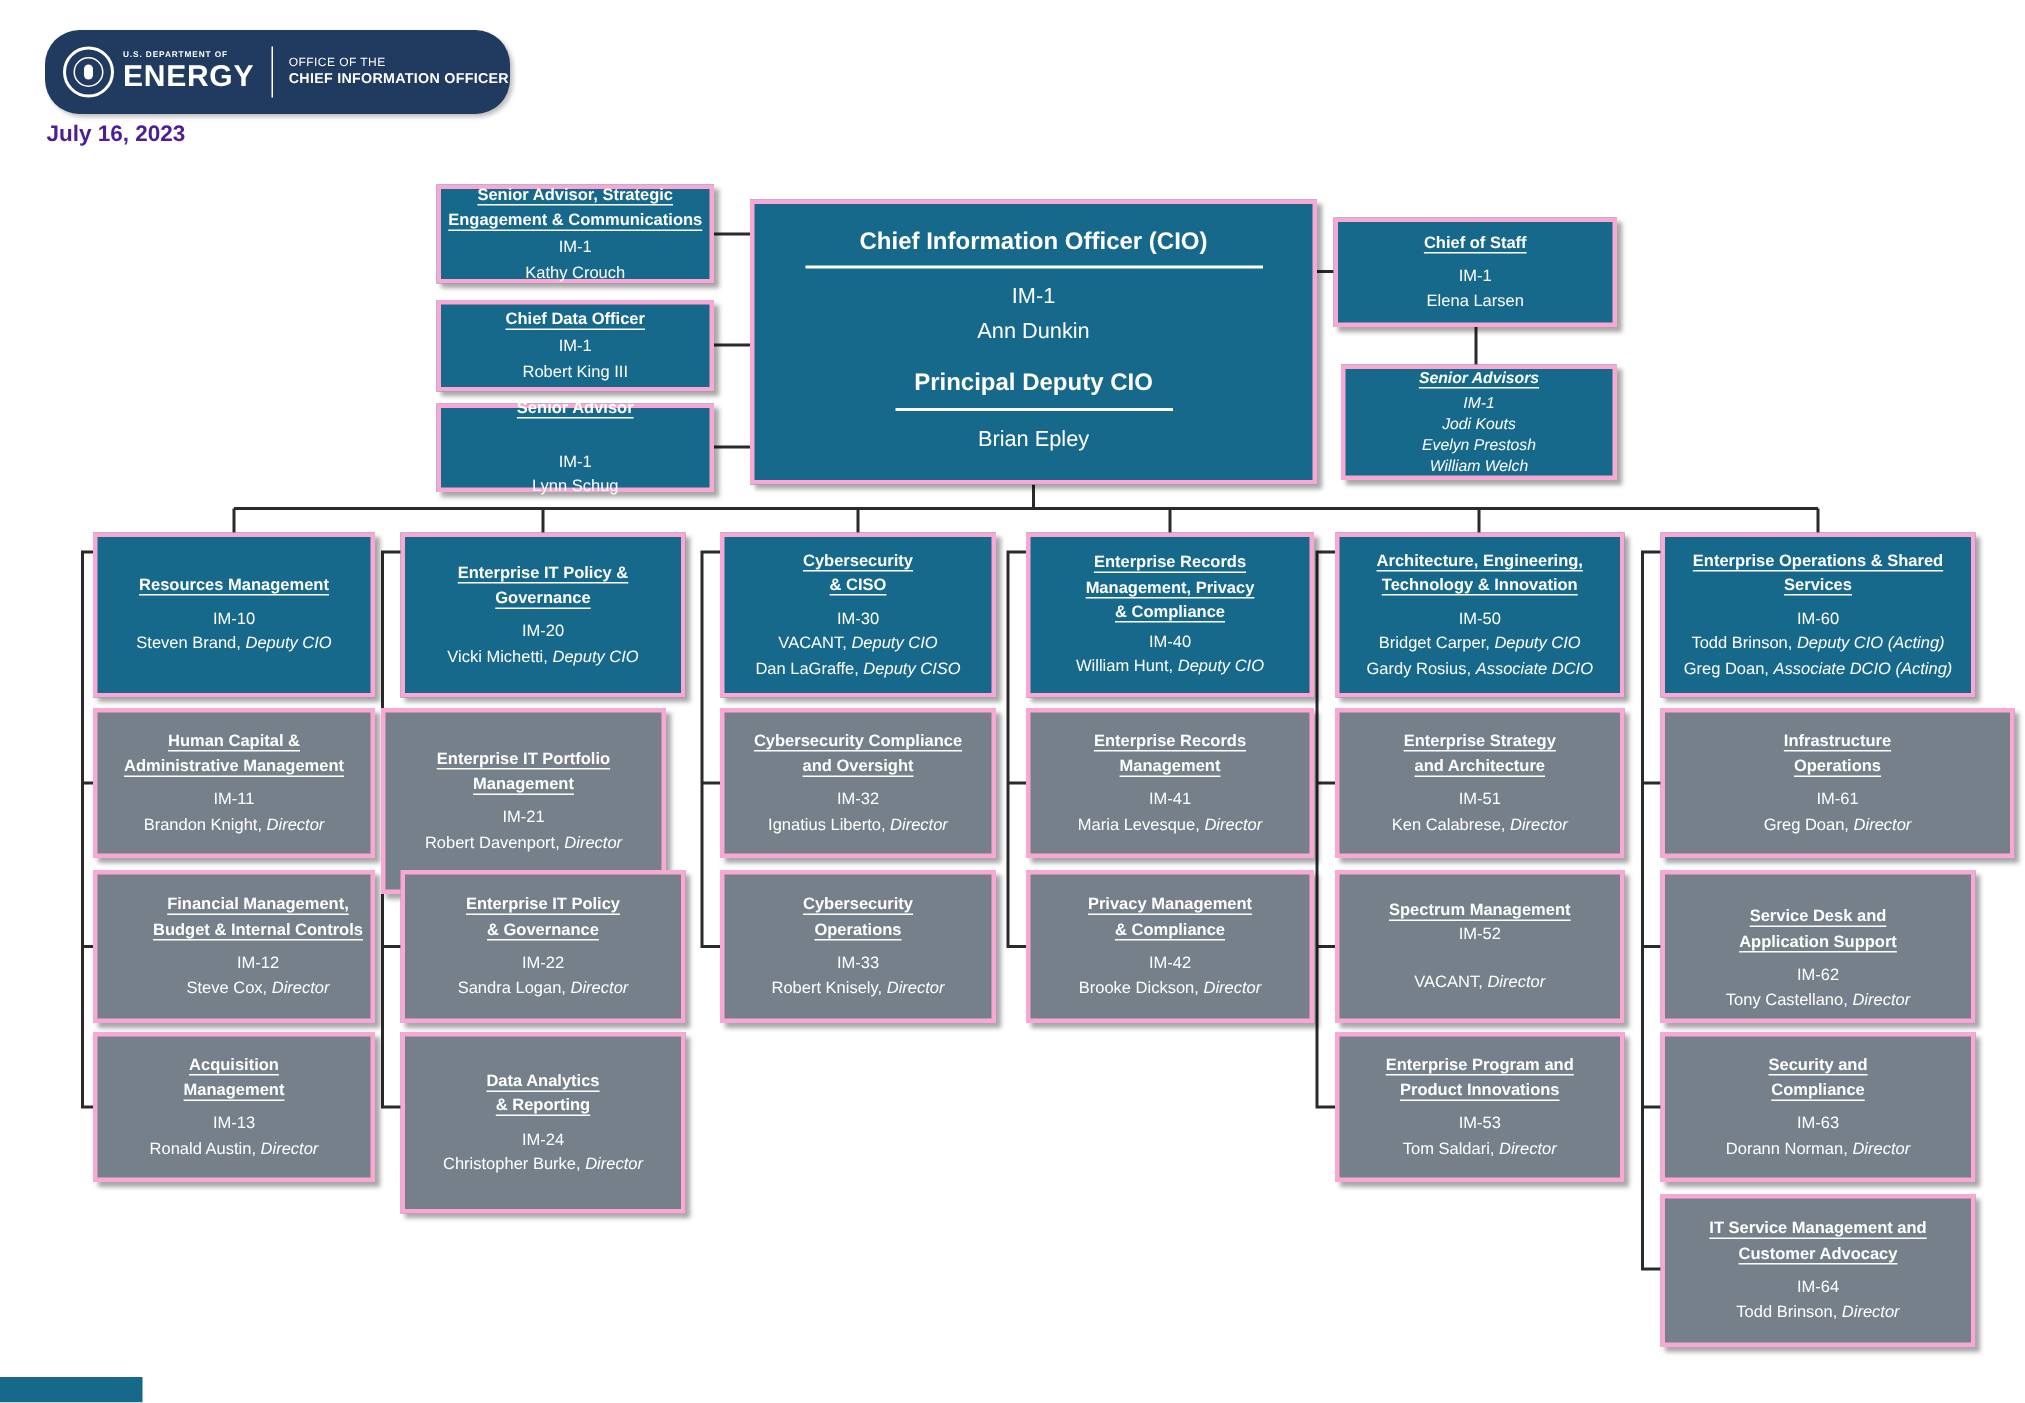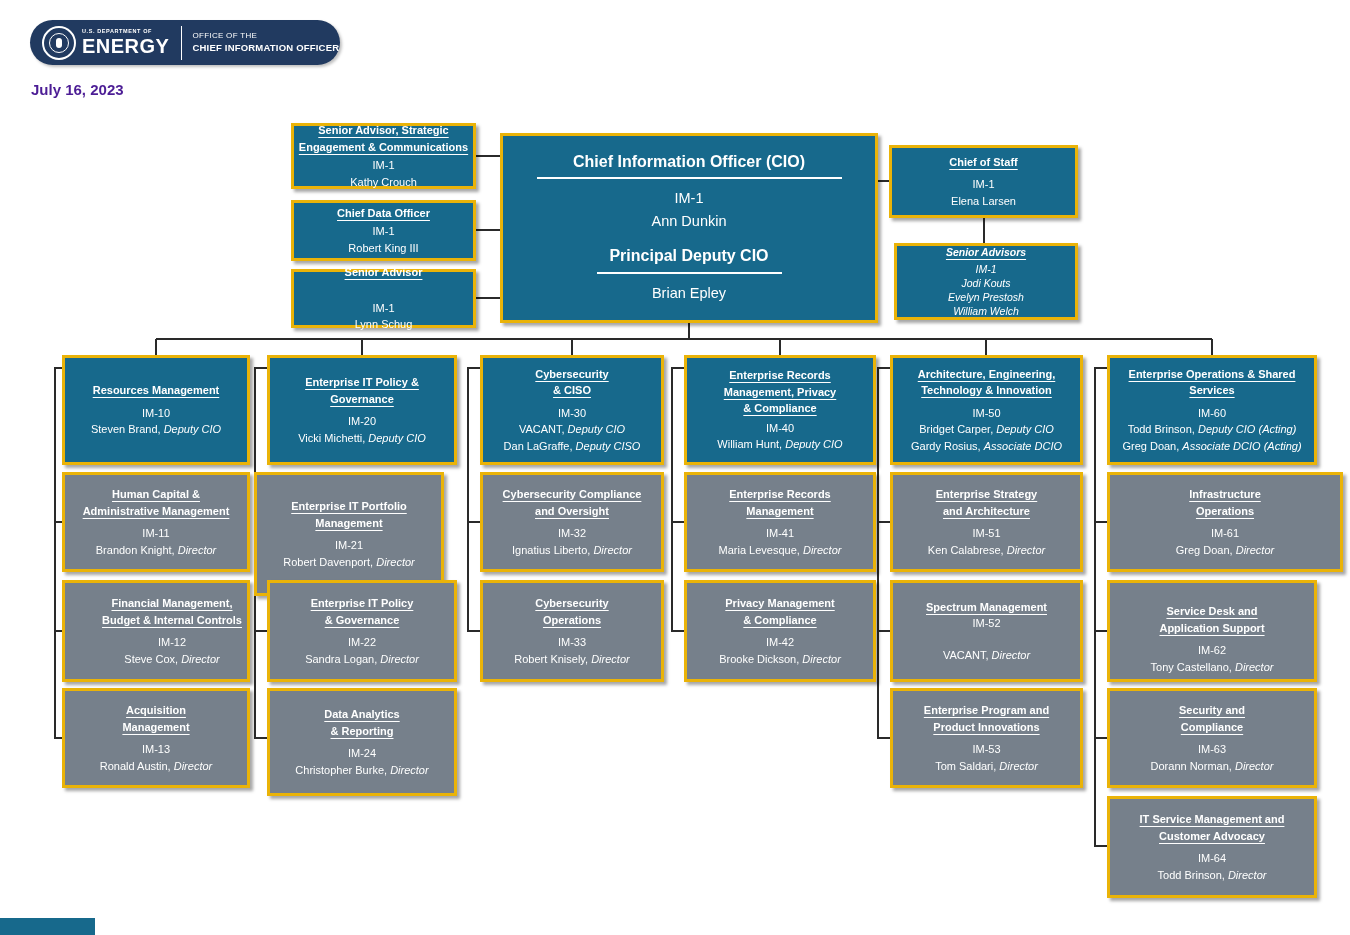--- a/index.html
+++ b/index.html
@@ -2,21 +2,21 @@
 <html><head>
 <meta charset="utf-8">
 <style>
   html,body{margin:0;padding:0;}
   body{
     width:1350px;height:935px;position:relative;background:#ffffff;
     font-family:"Liberation Sans",sans-serif;overflow:hidden;
   }
   
   .banner{
-    position:absolute;left:30px;top:20px;width:310px;height:45px;
+    position:absolute;left:30px;top:20px;width:310px;height:56px;
     background:#213a60;display:flex;align-items:center;box-shadow:2px 2px 3px rgba(0,0,0,.25);border-radius:23px;
   }
   .seal{
     width:30px;height:30px;border:2px solid #fff;border-radius:50%;
     margin-left:12px;flex:0 0 auto;display:flex;align-items:center;justify-content:center;
   }
   .seal-inner{width:18px;height:18px;border:1px solid #fff;border-radius:50%;
     display:flex;align-items:center;justify-content:center;}
   .seal-core{width:6px;height:10px;background:#fff;border-radius:3px;}
   .logo-text{margin-left:6px;color:#fff;line-height:1;}
@@ -28,21 +28,21 @@
   .office-line2{font-size:9.5px;font-weight:bold;letter-spacing:.2px;}
   .date{
     position:absolute;left:31px;top:81px;font-size:15px;font-weight:bold;color:#4c1d95;
   }
   
   svg.lines{position:absolute;left:0;top:0;z-index:1;}
   svg.lines line, svg.lines path{stroke:#2a2a2a;stroke-width:2;fill:none;}
   
   .box{
     position:absolute;z-index:2;box-sizing:border-box;
-    border:3px solid #eab308;color:#ffffff;text-align:center;
+    border:3px solid #f9a8d4;color:#ffffff;text-align:center;
     display:flex;flex-direction:column;align-items:center;justify-content:center;
     padding:4px 4px;box-shadow:3px 3px 3px rgba(0,0,0,.35);
   }
   .teal{background:#17698c;}
   .gray{background:#76808b;}
   .box-title{
     font-size:11px;font-weight:bold;line-height:1.5;white-space:pre-line;
     text-decoration:underline;text-underline-offset:3px;margin-bottom:6px;
   }
   .box-code{font-size:11px;line-height:1.5;}
@@ -181,21 +181,21 @@
 Management</div>
   <div class="box-code">IM-21</div>
   <div class="person"><span>Robert Davenport,</span> <i>Director</i></div>
 </div>
 <div class="box gray" style="left:267px;top:580px;width:190px;height:102px;">
   <div class="box-title">Enterprise IT Policy
 &amp; Governance</div>
   <div class="box-code">IM-22</div>
   <div class="person"><span>Sandra Logan,</span> <i>Director</i></div>
 </div>
-<div class="box gray" style="left:267px;top:688px;width:190px;height:108px;">
+<div class="box gray" style="left:267px;top:688px;width:190px;height:121px;">
   <div class="box-title">Data Analytics
 &amp; Reporting</div>
   <div class="box-code">IM-24</div>
   <div class="person"><span>Christopher Burke,</span> <i>Director</i></div>
 </div>
 
 <div class="box teal" style="left:480px;top:355px;width:184px;height:110px;">
   <div class="box-title">Cybersecurity
 &amp; CISO</div>
   <div class="box-code">IM-30</div>

